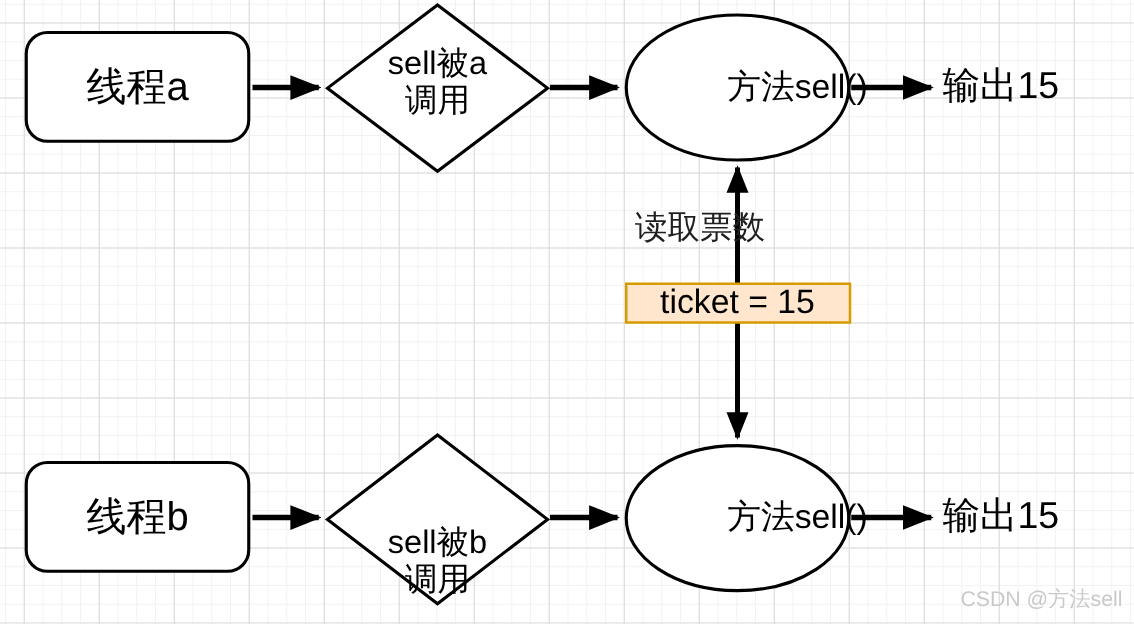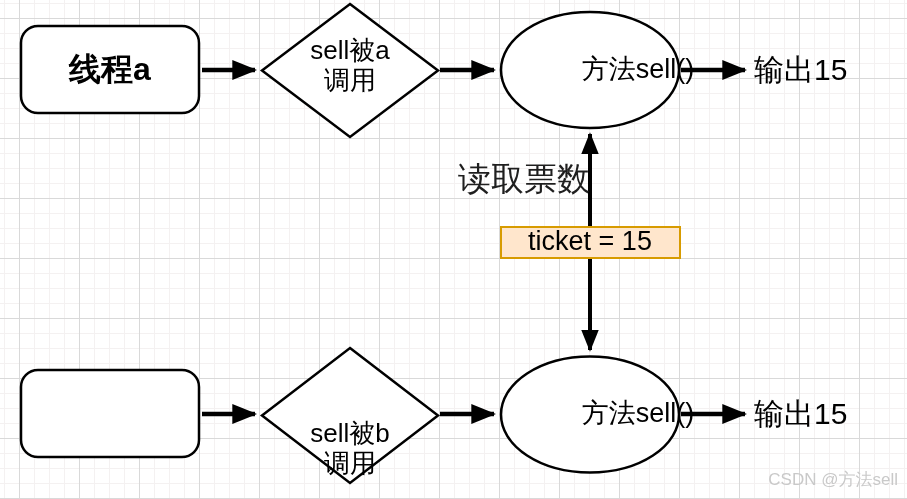--- a/index.html
+++ b/index.html
@@ -27,24 +27,25 @@
     white-space:pre-line;
     text-align:center;
     line-height:1.15;
     transform:translate(-50%,-50%);
   }
   .thread-label{font-size:32px;}
   .condition-label{font-size:26px;}
   .method-label{font-size:27px;margin-left:48px;}
   .output-label{font-size:30px;transform:translateY(-50%);white-space:nowrap;}
   .read-label{
-    font-size:33px;
-    font-family:Liberation Mono, monospace;
+    font-size:26px;
+    font-family:Liberation Serif, serif;
     color:#1f1f1f;
     white-space:nowrap;
+    margin-left:36px;
   }
   .ticket-label{font-size:27px;white-space:nowrap;}
   .watermark{
     position:absolute;
     right:9px;bottom:8px;
     font-size:17px;
     color:#c9c9c9;
     white-space:nowrap;
   }
 </style>
@@ -74,29 +75,30 @@
     <polygon points="350,4 438,70.5 350,137 262,70.5" fill="#ffffff" stroke="#000000" stroke-width="2.5"></polygon>
     <ellipse cx="590" cy="70" rx="89" ry="58" fill="#ffffff" stroke="#000000" stroke-width="2.5"></ellipse>
 
     <rect x="21" y="370" width="178" height="87" rx="17" ry="17" fill="#ffffff" stroke="#000000" stroke-width="2.5"></rect>
     <polygon points="350,348 438,415.5 350,483 262,415.5" fill="#ffffff" stroke="#000000" stroke-width="2.5"></polygon>
     <ellipse cx="590" cy="414.5" rx="89" ry="58" fill="#ffffff" stroke="#000000" stroke-width="2.5"></ellipse>
 
     <rect x="501" y="227" width="179" height="31" fill="#ffe6cc" stroke="#d79b00" stroke-width="2"></rect>
   </svg>
 
-  <div class="label thread-label" style="left:110px;top:69px;font-weight:bold;">线程a</div>
+  <div class="label thread-label" style="left:110px;top:69px;">线程a</div>
   <div class="label condition-label" style="left:350px;top:54px;margin-top:12px;">sell被a
 调用</div>
   <div class="label method-label" style="left:590px;top:70px;">方法sell()</div>
   <div class="label output-label" style="left:754px;top:70px;">输出15</div>
 
   <div class="label read-label" style="left:524px;top:182px;">读取票数</div>
   <div class="label ticket-label" style="left:590px;top:242px;text-align:right;">ticket = 15</div>
 
+  <div class="label thread-label" style="left:110px;top:413px;">线程b</div>
   <div class="label condition-label" style="left:350px;top:415px;margin-top:34px;">sell被b
 调用</div>
   <div class="label method-label" style="left:590px;top:414px;">方法sell()</div>
   <div class="label output-label" style="left:754px;top:414px;">输出15</div>
 
   <div class="watermark">CSDN @方法sell</div>
 
 </div>
 
 </body></html>

